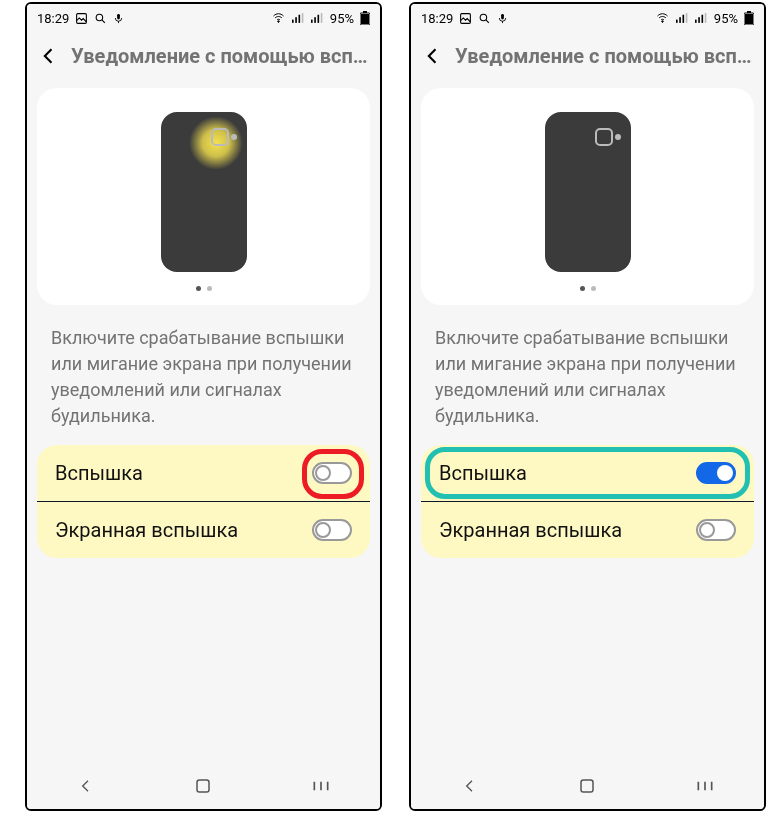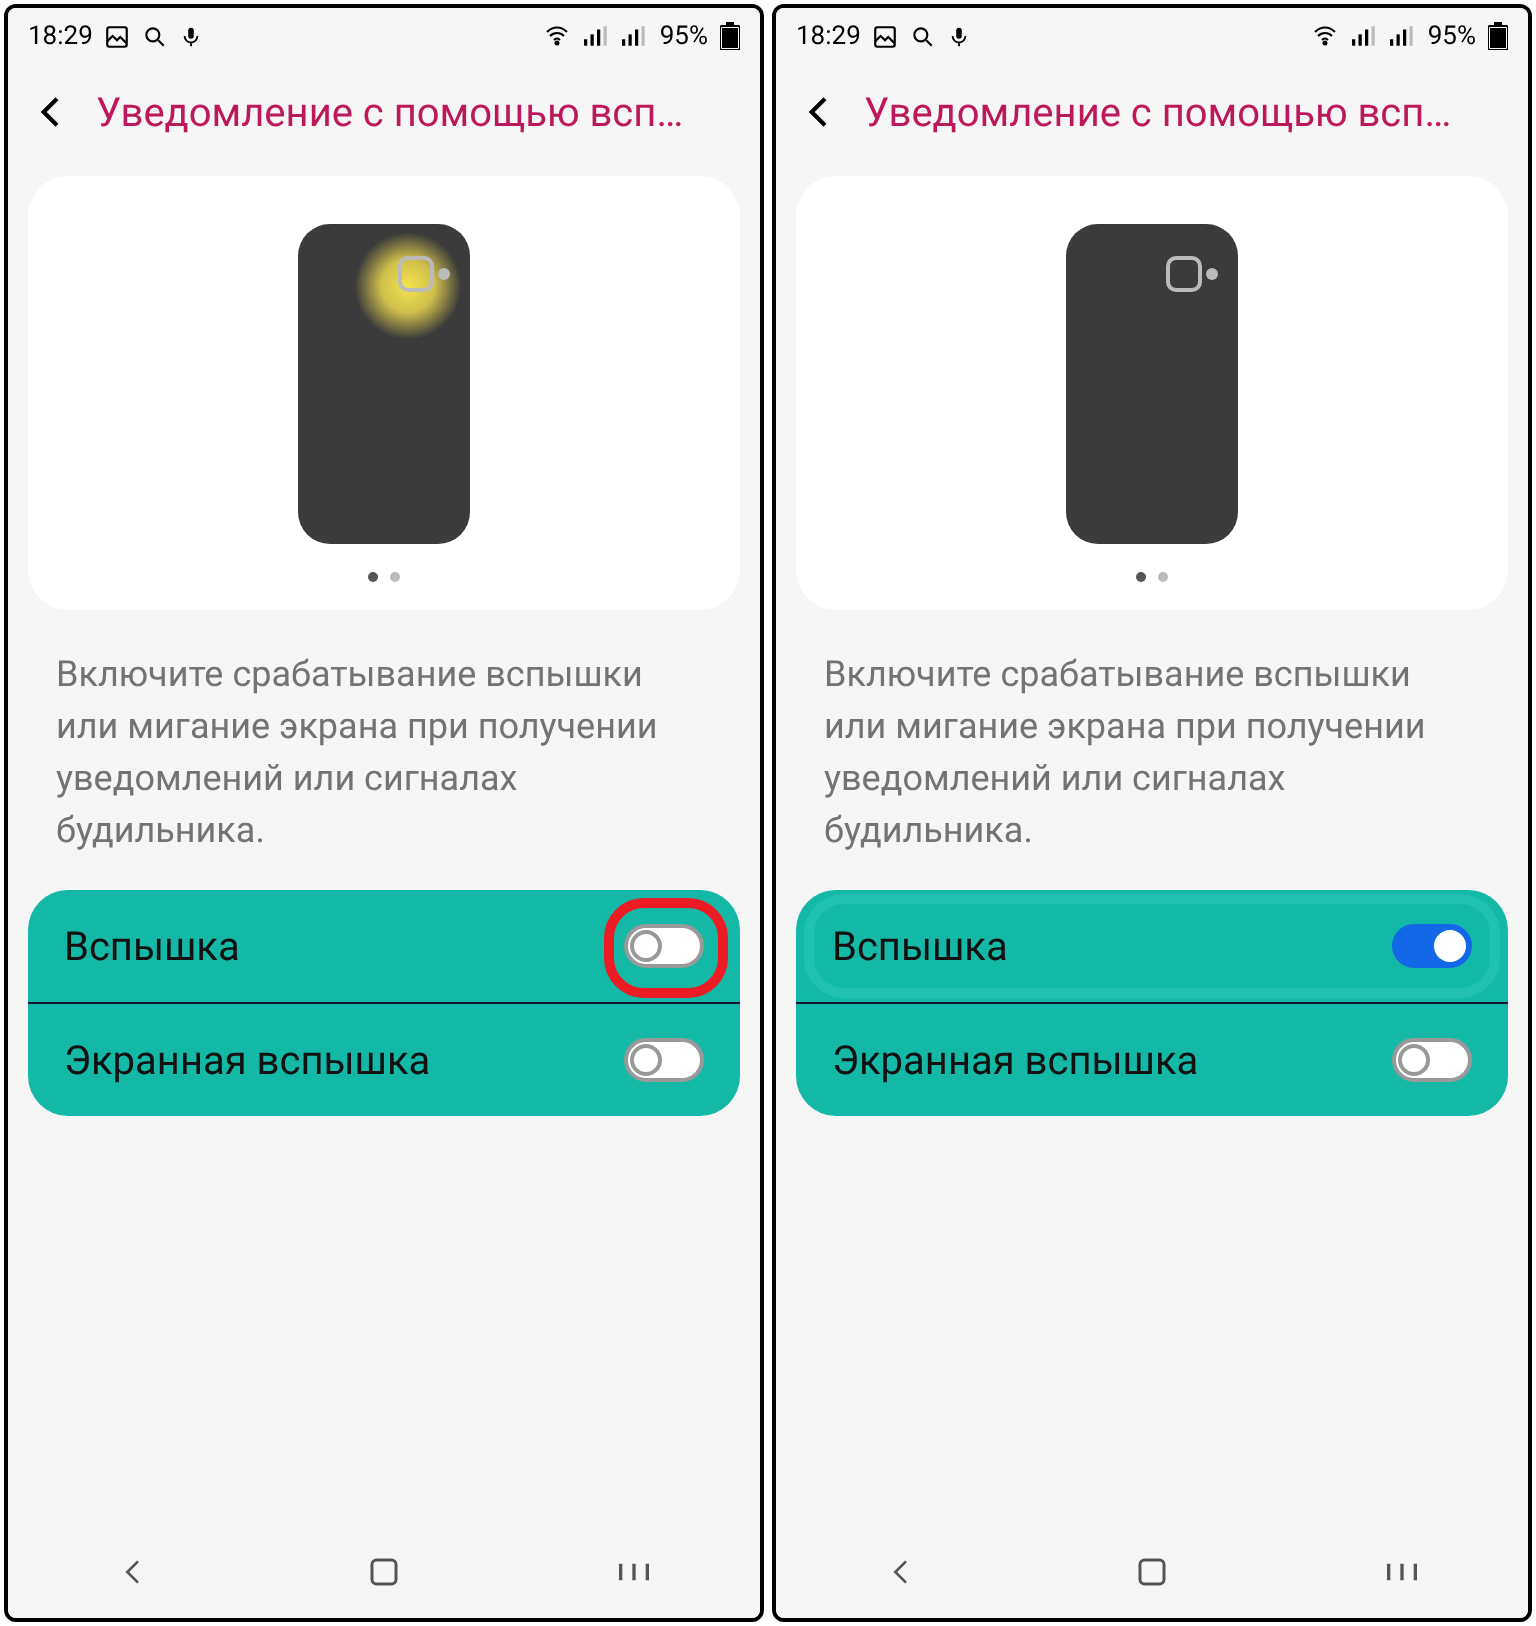--- a/index.html
+++ b/index.html
@@ -14,20 +14,21 @@
   }
   .phone {
     flex: 1;
     border: 2px solid #000;
     border-radius: 6px;
     background: #f6f6f6;
     display: flex;
     flex-direction: column;
     overflow: hidden;
     position: relative;
+    margin-left: 23px;
   }
   
   .statusbar {
     display: flex;
     align-items: center;
     justify-content: space-between;
     height: 28px;
     padding: 0 10px;
     background: #f6f6f6;
     font-size: 13px;
@@ -40,22 +41,22 @@
     display: flex;
     align-items: center;
     gap: 10px;
     height: 48px;
     padding: 0 10px;
     background: #f6f6f6;
   }
   .back-btn { width: 24px; height: 24px; display:flex; align-items:center; justify-content:center; }
   .header-title {
     font-size: 20px;
-    font-weight: 400;
-    color: #be185d;
+    font-weight: 700;
+    color: #737373;
     white-space: nowrap;
     overflow: hidden;
     text-overflow: ellipsis;
     flex: 1;
   }
   
   .content { flex:1; padding: 8px 10px 0 10px; overflow:hidden; }
   .preview-card {
     background: #fff;
     border-radius: 20px;
@@ -95,21 +96,21 @@
   .pager span.inactive { background:#bbb; }
 
   .description {
     font-size: 18px;
     color: #737373;
     line-height: 1.45;
     padding: 20px 14px 16px 14px;
   }
 
   .settings-card {
-    background:#14b8a6;
+    background:#fef9c3;
     border-radius: 20px;
     overflow:hidden;
   }
   .setting-row {
     display:flex;
     align-items:center;
     justify-content: space-between;
     padding: 16px 18px;
     position:relative;
   }

